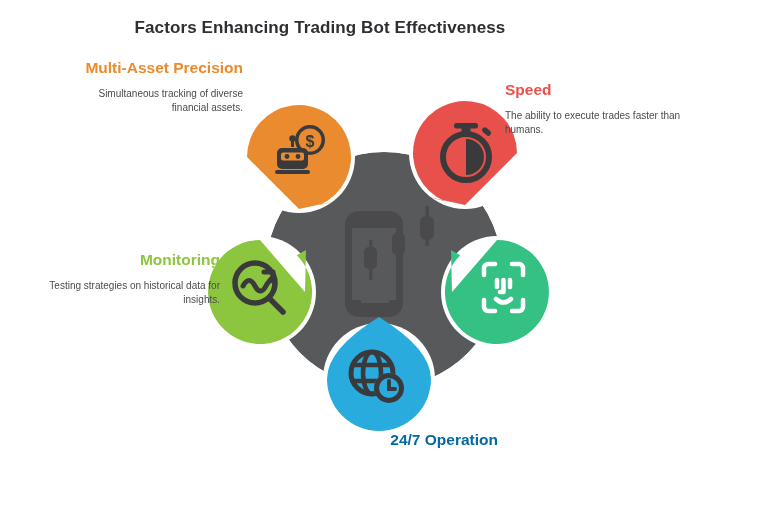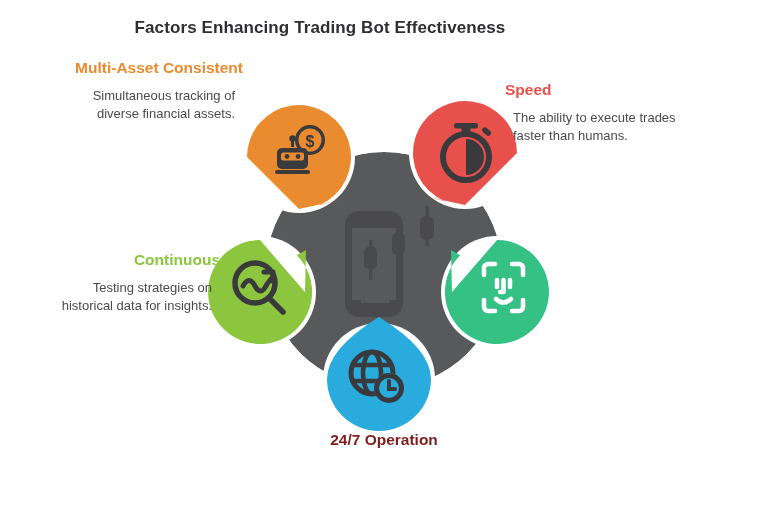--- a/index.html
+++ b/index.html
@@ -38,24 +38,24 @@
   .callout {
     position: absolute;
   }
   .callout .c-title {
     font-size: 15.5px;
     font-weight: bold;
     line-height: 1.28;
     margin: 0 0 9px 0;
   }
   .callout .c-desc {
-    font-size: 13px;
+    font-size: 10px;
     line-height: 1.42;
     color: #4b4b50;
-    margin: 8px;
+    margin: 0;
   }
 
   
   #callout-multi-asset {
     top: 58px;
     left: 60px;
     width: 183px;
     text-align: right;
   }
   #callout-multi-asset .c-title { color: #E98B2E; }
@@ -87,21 +87,21 @@
   }
   #callout-backtesting .c-title { color: #8CC63E; }
 
   
   #callout-operation {
     top: 430px;
     left: 270px;
     width: 228px;
     text-align: center;
   }
-  #callout-operation .c-title { color: #7f1d1d; margin-bottom: 8px; }
+  #callout-operation .c-title { color: #0369a1; margin-bottom: 8px; text-align: right; }
 </style>
 </head>
 <body>
 
 <div id="page-title">Factors Enhancing Trading Bot Effectiveness</div>
 
 <svg class="diagram" viewBox="0 0 768 512">
   <defs>
 
     <mask id="hub-mask">
@@ -199,32 +199,32 @@
     <g fill="none" stroke="#3A3A3C" stroke-width="5.5" stroke-linecap="round" stroke-linejoin="round">
       <circle cx="255" cy="283" r="20"></circle>
       <path d="M269 298 l14 14"></path>
       <path d="M243 286 q6 -11 12 0 q6 11 12 -2 l4 -5" stroke-width="5"></path>
       <path d="M264 272 h9 v9" stroke-width="5"></path>
     </g>
   </g>
 </svg>
 
 <div class="callout" id="callout-multi-asset">
-  <p class="c-title">Multi-Asset Consistent</p>
+  <p class="c-title">Multi-Asset Precision</p>
   <p class="c-desc">Simultaneous tracking of diverse financial assets.</p>
 </div>
 
 <div class="callout" id="callout-speed">
   <p class="c-title">Speed</p>
   <p class="c-desc">The ability to execute trades faster than humans.</p>
 </div>
 
 <div class="callout" id="callout-emotion-free">
 </div>
 
 <div class="callout" id="callout-backtesting">
-  <p class="c-title">Continuous</p>
+  <p class="c-title">Monitoring</p>
   <p class="c-desc">Testing strategies on historical data for insights.</p>
 </div>
 
 <div class="callout" id="callout-operation">
   <p class="c-title">24/7 Operation</p>
 </div>
 
 </body></html>

